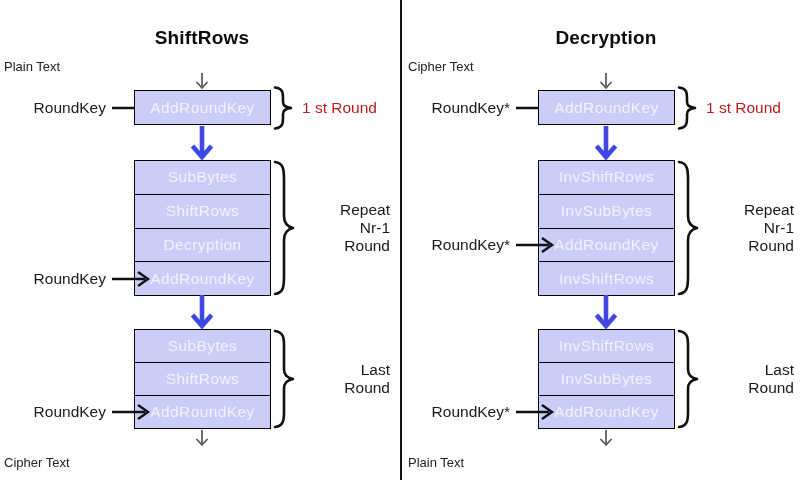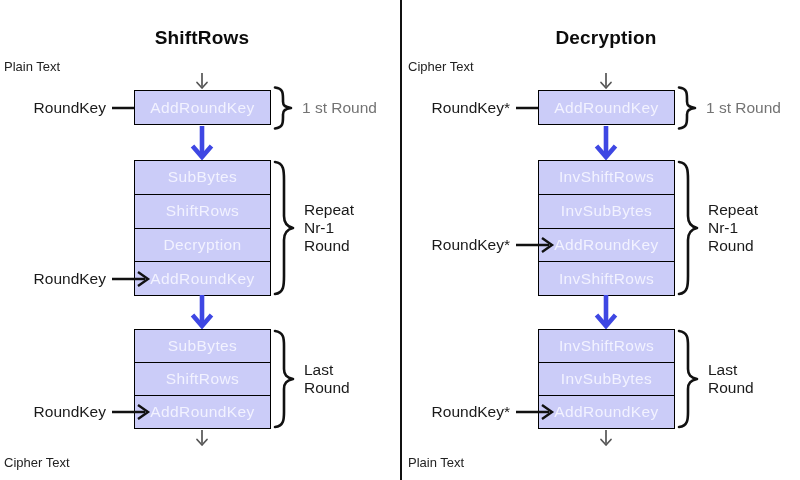--- a/index.html
+++ b/index.html
@@ -52,22 +52,22 @@
   .flow2{top:295px;}
   .flow-arrow line,.flow-arrow polyline{stroke:var(--flow-arrow-blue,#3e47e3);stroke-width:4.6;fill:none;
          stroke-linecap:butt;stroke-linejoin:miter;}
 
   .annot{position:absolute;left:272px;display:flex;align-items:center;}
   .annot1{top:86px;height:44px;}
   .annot-mid{top:160px;height:136px;}
   .annot-last{top:329px;height:100px;}
   .brace{flex:0 0 auto;}
   .brace path{stroke:#111;stroke-width:2.6;fill:none;stroke-linecap:round;stroke-linejoin:round;}
-  .annot-text{margin-left:8px;font-size:15.5px;color:#737373;white-space:nowrap;}
-  .annot-lines{margin-left:8px;font-size:15.5px;color:#1a1a1a;text-align:left;line-height:18px;width:86px;}
+  .annot-text{margin-left:8px;font-size:15.5px;color:#b91c1c;white-space:nowrap;}
+  .annot-lines{margin-left:8px;font-size:15.5px;color:#1a1a1a;text-align:right;line-height:18px;width:86px;}
   .annot-lines div{white-space:nowrap;}
 </style>
 </head>
 <body>
 
 <div id="screen">
 
   <section class="panel enc">
     <h2 class="title">ShiftRows</h2>
 

